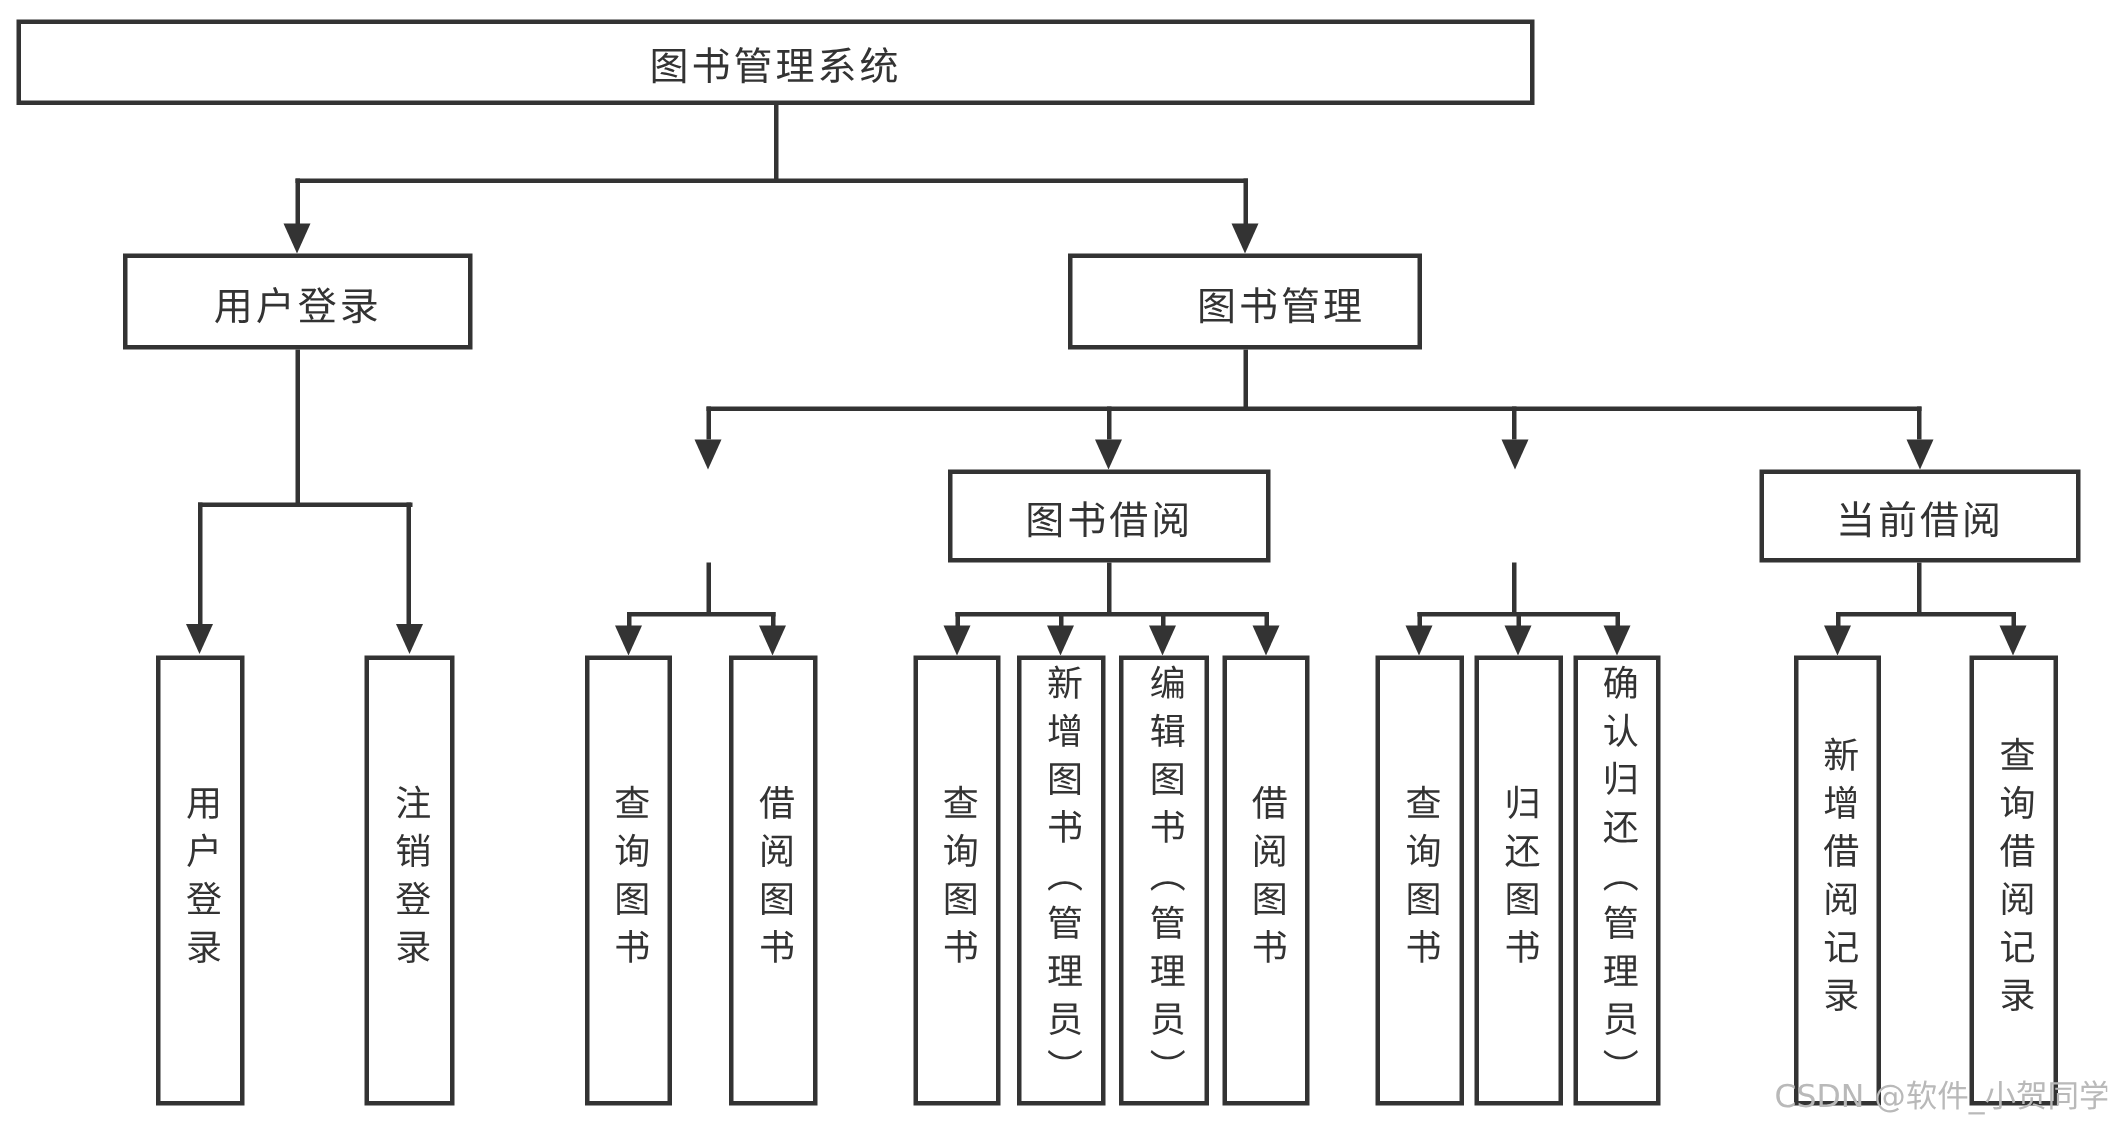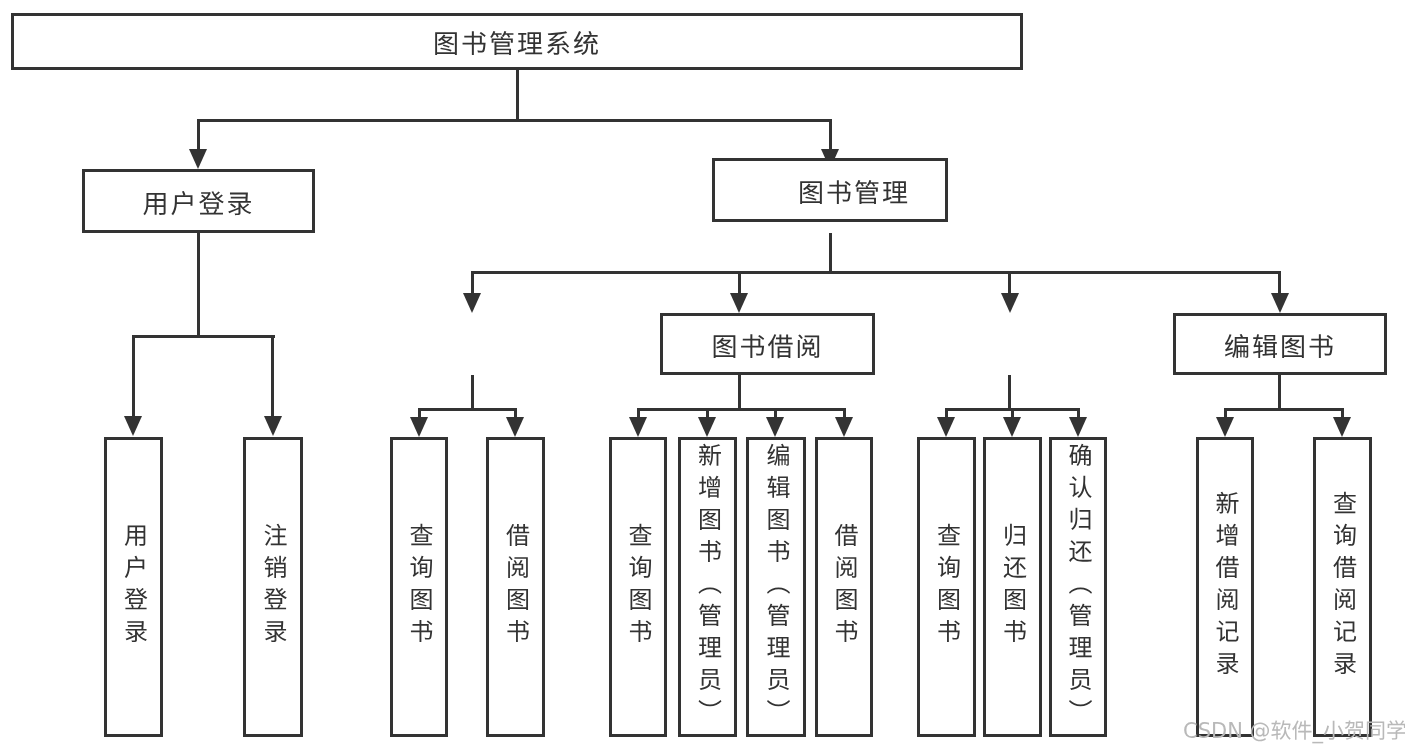--- a/index.html
+++ b/index.html
@@ -46,21 +46,21 @@
   <div class="vl" style="left:516px;top:70px;height:50px;"></div>
   <div class="hl" style="left:197px;top:119px;width:635px;"></div>
   <div class="vl" style="left:197px;top:119px;height:32px;"></div>
   <div class="ar" style="left:189px;top:149px;"></div>
   <div class="vl" style="left:829px;top:119px;height:32px;"></div>
   <div class="ar" style="left:821px;top:149px;"></div>
 
   <div class="box" style="left:82px;top:169px;width:233px;height:64px;">
     <span class="hlabel">用户登录</span>
   </div>
-  <div class="box" style="left:712px;top:158px;width:236px;height:64px;padding-left:48px;">
+  <div class="box" style="left:712px;top:169px;width:236px;height:64px;padding-left:48px;">
     <span class="hlabel">图书管理</span>
   </div>
 
   <div class="vl" style="left:197px;top:233px;height:103px;"></div>
   <div class="hl" style="left:132px;top:335px;width:143px;"></div>
   <div class="vl" style="left:132px;top:335px;height:82px;"></div>
   <div class="ar" style="left:124px;top:416px;"></div>
   <div class="vl" style="left:271px;top:335px;height:82px;"></div>
   <div class="ar" style="left:264px;top:416px;"></div>
 
@@ -68,25 +68,25 @@
   <div class="hl" style="left:471px;top:271px;width:810px;"></div>
   <div class="vl" style="left:471px;top:271px;height:22px;"></div>
   <div class="ar" style="left:463px;top:293px;"></div>
   <div class="vl" style="left:738px;top:271px;height:22px;"></div>
   <div class="ar" style="left:730px;top:293px;"></div>
   <div class="vl" style="left:1008px;top:271px;height:22px;"></div>
   <div class="ar" style="left:1001px;top:293px;"></div>
   <div class="vl" style="left:1278px;top:271px;height:22px;"></div>
   <div class="ar" style="left:1271px;top:293px;"></div>
 
-  <div class="box" style="left:632px;top:313px;width:215px;height:62px;margin-left:28px;">
+  <div class="box" style="left:632px;top:313px;width:215px;height:62px;">
     <span class="hlabel">图书借阅</span>
   </div>
   <div class="box" style="left:1173px;top:313px;width:214px;height:62px;">
-    <span class="hlabel">编辑图书</span>
+    <span class="hlabel">当前借阅</span>
   </div>
 
   <div class="vl" style="left:471px;top:375px;height:34px;"></div>
   <div class="hl" style="left:418px;top:408px;width:99px;"></div>
   <div class="vl" style="left:418px;top:408px;height:12px;"></div>
   <div class="ar" style="left:410px;top:417px;"></div>
   <div class="vl" style="left:514px;top:408px;height:12px;"></div>
   <div class="ar" style="left:506px;top:417px;"></div>
 
   <div class="vl" style="left:738px;top:375px;height:34px;"></div>

